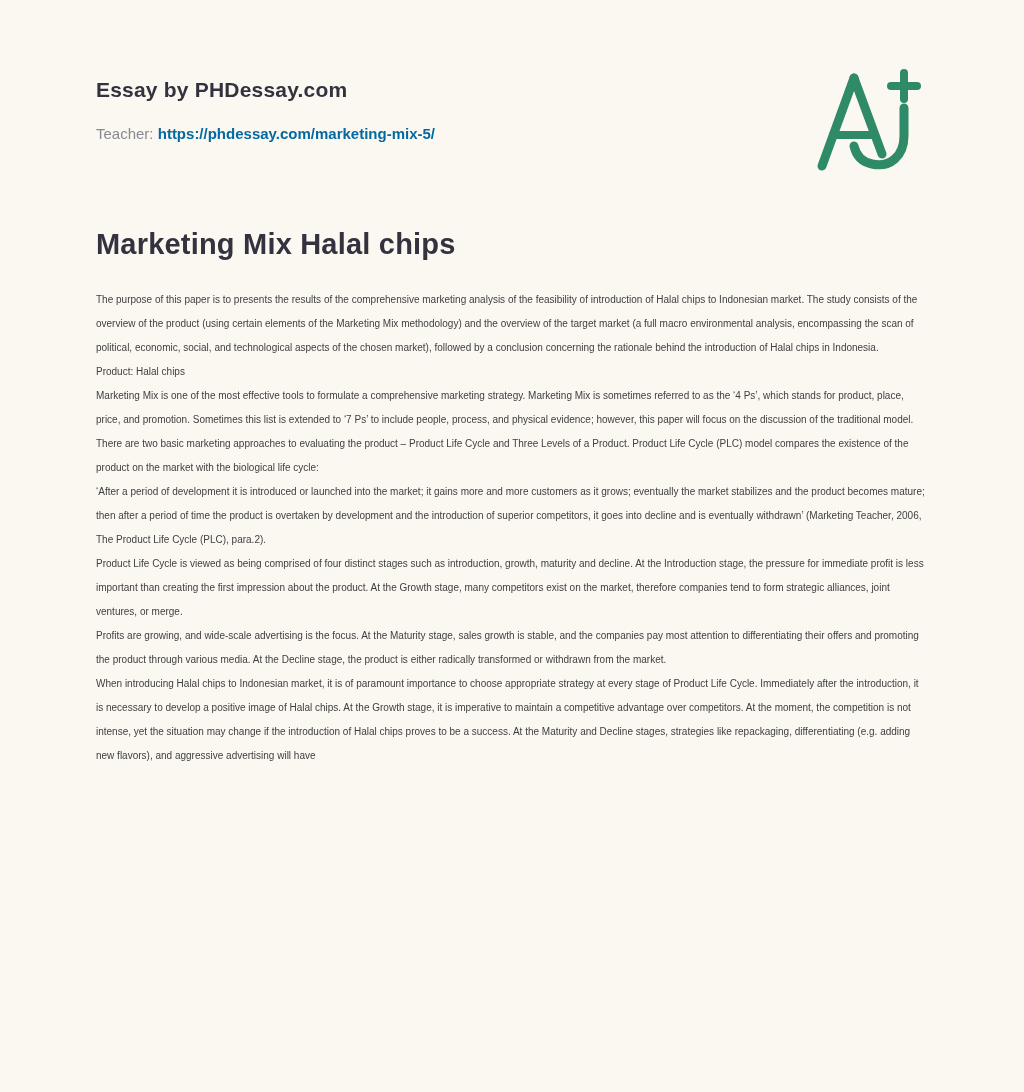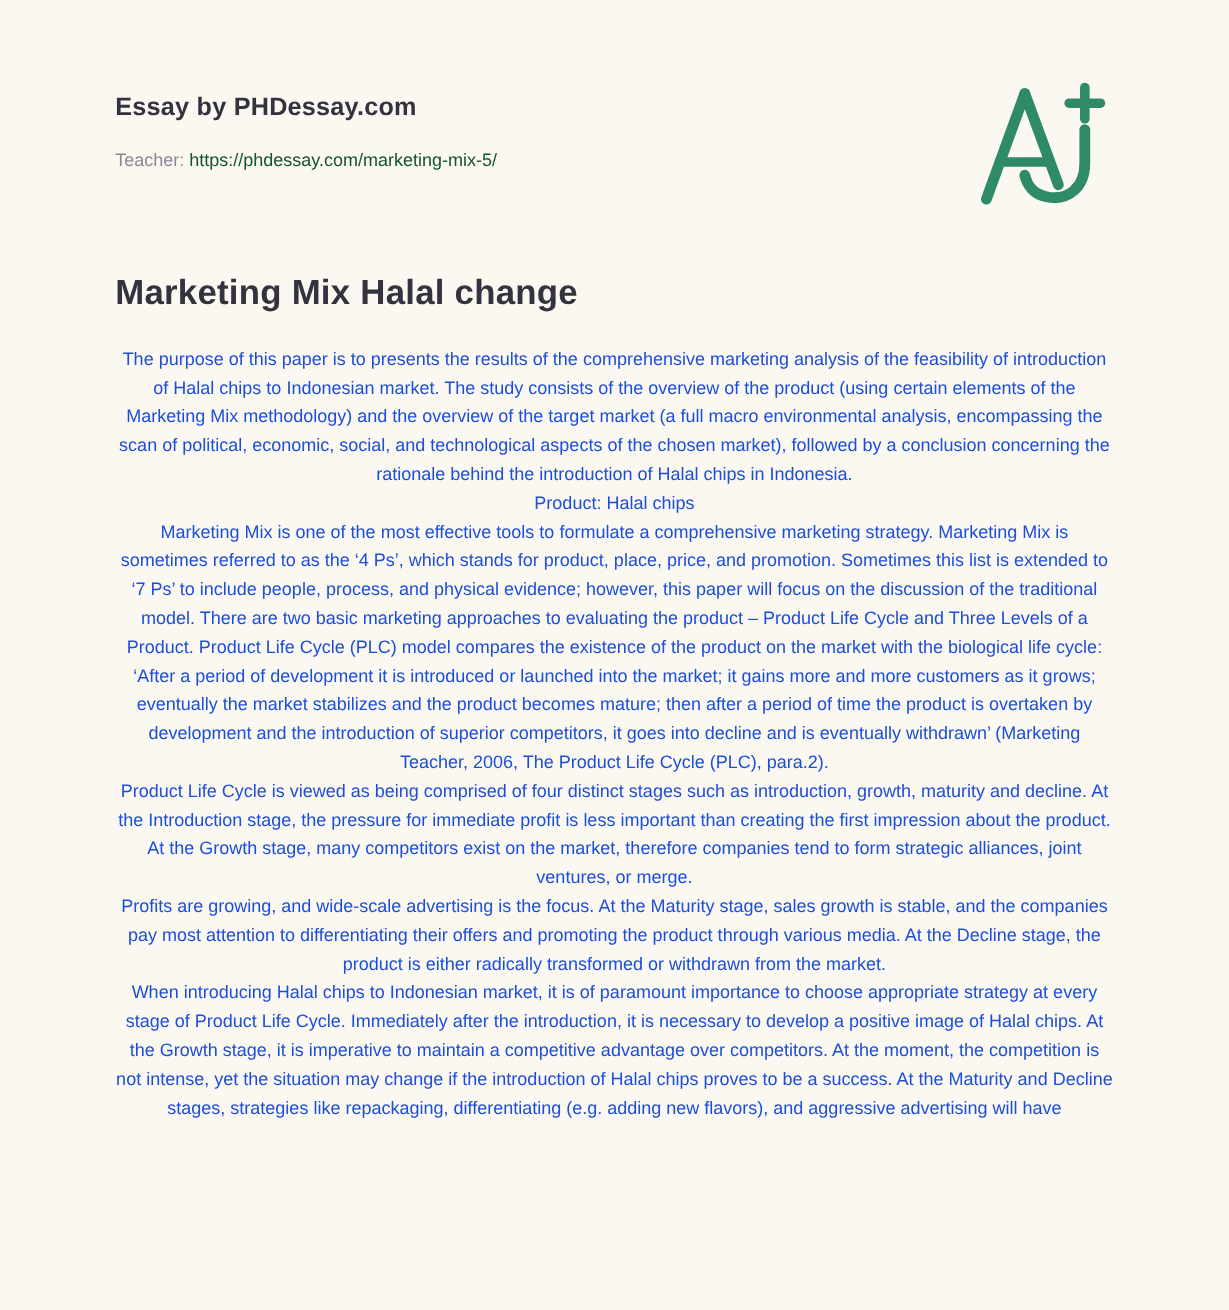--- a/index.html
+++ b/index.html
@@ -28,39 +28,39 @@
     color: #34323e;
     letter-spacing: 0.2px;
     line-height: 1.1;
   }
   .source-line {
     margin-top: 24px;
     font-size: 15px;
     color: #8a8894;
   }
   .source-url {
-    color: #14532d;
+    color: #0369a1;
     text-decoration: none;
+    font-weight: bold;
   }
   .logo { margin-top: -10px; }
   .logo svg { display: block; }
   .title {
     margin-top: 54px;
     font-size: 29px;
     line-height: 36px;
     font-weight: 700;
     color: #34323e;
     letter-spacing: 0.2px;
   }
   .content { margin-top: 26px; max-width: 834px; }
   .para {
-    font-size: 15px;
+    font-size: 10px;
     line-height: 24px;
-    color: #1d4ed8;
-    text-align: center;
+    color: #404040;
   }
   .para + .para { margin-top: 0; }
 </style>
 </head>
 <body>
 
 <div class="page">
 
   <header class="header">
     <div class="header-left">
@@ -83,21 +83,21 @@
         <path d="M90 5 L90 31" stroke="#2f8a68" stroke-width="8" stroke-linecap="round"></path>
 
         <path d="M77 18 L103 18" stroke="#2f8a68" stroke-width="8" stroke-linecap="round"></path>
 
         <path d="M90 40 L90 68 C90 88 76 100 58 96 C48 94 42 87 40 78" stroke="#2f8a68" stroke-width="9" stroke-linecap="round" fill="none"></path>
       </svg>
     </div>
   </header>
 
   <main>
-    <h1 class="title">Marketing Mix Halal change</h1>
+    <h1 class="title">Marketing Mix Halal chips</h1>
 
     <div class="content">
       <p class="para">The purpose of this paper is to presents the results of the comprehensive marketing analysis of the feasibility of introduction of Halal chips to Indonesian market. The study consists of the overview of the product (using certain elements of the Marketing Mix methodology) and the overview of the target market (a full macro environmental analysis, encompassing the scan of political, economic, social, and technological aspects of the chosen market), followed by a conclusion concerning the rationale behind the introduction of Halal chips in Indonesia.</p>
       <p class="para">Product: Halal chips</p>
       <p class="para">Marketing Mix is one of the most effective tools to formulate a comprehensive marketing strategy. Marketing Mix is sometimes referred to as the ‘4 Ps’, which stands for product, place, price, and promotion. Sometimes this list is extended to ‘7 Ps’ to include people, process, and physical evidence; however, this paper will focus on the discussion of the traditional model. There are two basic marketing approaches to evaluating the product – Product Life Cycle and Three Levels of a Product. Product Life Cycle (PLC) model compares the existence of the product on the market with the biological life cycle:</p>
       <p class="para">‘After a period of development it is introduced or launched into the market; it gains more and more customers as it grows; eventually the market stabilizes and the product becomes mature; then after a period of time the product is overtaken by development and the introduction of superior competitors, it goes into decline and is eventually withdrawn’ (Marketing Teacher, 2006, The Product Life Cycle (PLC), para.2).</p>
       <p class="para">Product Life Cycle is viewed as being comprised of four distinct stages such as introduction, growth, maturity and decline. At the Introduction stage, the pressure for immediate profit is less important than creating the first impression about the product. At the Growth stage, many competitors exist on the market, therefore companies tend to form strategic alliances, joint ventures, or merge.</p>
       <p class="para">Profits are growing, and wide-scale advertising is the focus. At the Maturity stage, sales growth is stable, and the companies pay most attention to differentiating their offers and promoting the product through various media. At the Decline stage, the product is either radically transformed or withdrawn from the market.</p>
       <p class="para">When introducing Halal chips to Indonesian market, it is of paramount importance to choose appropriate strategy at every stage of Product Life Cycle. Immediately after the introduction, it is necessary to develop a positive image of Halal chips. At the Growth stage, it is imperative to maintain a competitive advantage over competitors. At the moment, the competition is not intense, yet the situation may change if the introduction of Halal chips proves to be a success. At the Maturity and Decline stages, strategies like repackaging, differentiating (e.g. adding new flavors), and aggressive advertising will have</p>
     </div>

